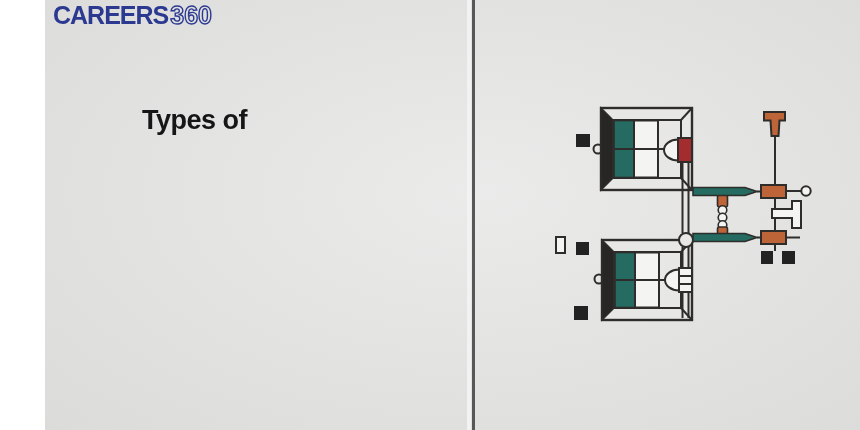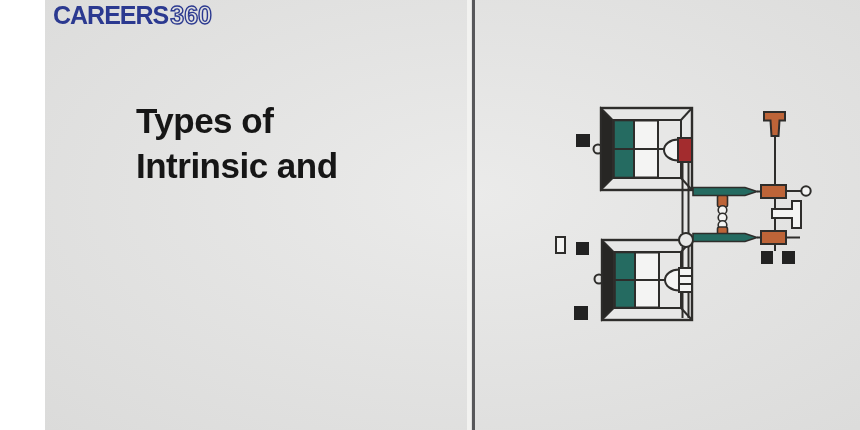--- a/index.html
+++ b/index.html
@@ -18,22 +18,22 @@
     white-space:nowrap;line-height:1;
   }
   .logo-brand{color:var(--logo-color,#2b3990);}
   .logo-suffix{
     margin-left:2px;
     color:transparent;
     -webkit-text-stroke:1.4px var(--logo-color,#2b3990);
     letter-spacing:0px;
   }
   .title{
-    position:absolute;left:91px;top:98px;margin:0;
-    font-size:35px;font-weight:bold;line-height:45px;
+    position:absolute;left:97px;top:98px;margin:0;
+    font-size:27px;font-weight:bold;line-height:45px;
     letter-spacing:-0.5px;
     color:var(--title-color,#161616);
   }
   .title span{display:block;}
   .divider-light{
     position:absolute;left:422px;top:0;width:4px;height:430px;
     background:#f2f2f0;
   }
   .divider-dark{
     position:absolute;left:427px;top:0;width:3px;height:430px;
@@ -45,21 +45,20 @@
 </style>
 </head>
 <body>
 
 <div class="canvas">
 
   <div class="logo"><span class="logo-brand">CAREERS</span><span class="logo-suffix">360</span></div>
 
   <h1 class="title">
     <span>Types of</span>
-    <span>Intrinsic and</span>
   </h1>
 
   <div class="divider-light"></div>
   <div class="divider-dark"></div>
 
   <svg class="illustration" viewBox="430 0 430 430" xmlns="http://www.w3.org/2000/svg">
 
     <g stroke="var(--outline)" stroke-width="2" fill="none">
       <circle cx="553" cy="149" r="4.5" fill="var(--box-fill)"></circle>
       <rect x="556" y="108" width="91" height="82" fill="var(--box-fill)" stroke-width="2.4"></rect>

